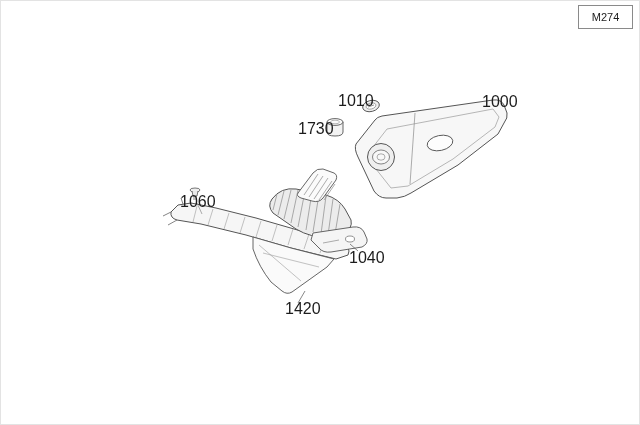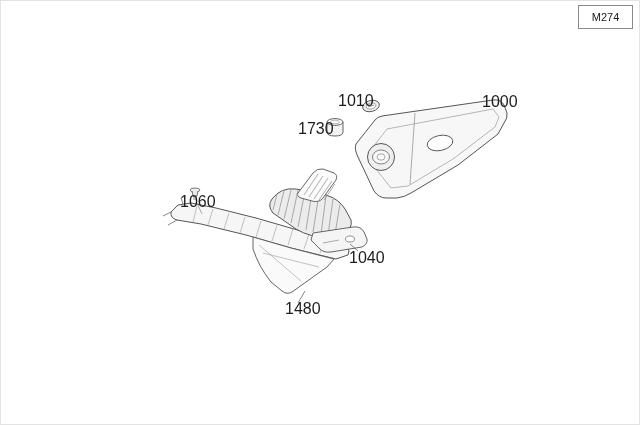--- a/index.html
+++ b/index.html
@@ -110,16 +110,16 @@
     <g stroke="#555555" stroke-width="0.7">
       <path d="M357,250 L349,243"></path>
       <path d="M297,302 L304,290"></path>
     </g>
   </svg>
 
   <div class="part-label" style="left:481px; top:95px;">1000</div>
   <div class="part-label" style="left:337px; top:94px;">1010</div>
   <div class="part-label" style="left:297px; top:122px;">1730</div>
   <div class="part-label" style="left:348px; top:251px;text-align:right;">1040</div>
-  <div class="part-label" style="left:284px; top:302px;">1480</div>
+  <div class="part-label" style="left:284px; top:302px;">1420</div>
   <div class="part-label" style="left:179px; top:170px;margin-top:25px;">1060</div>
 
 </div>
 
 </body></html>

